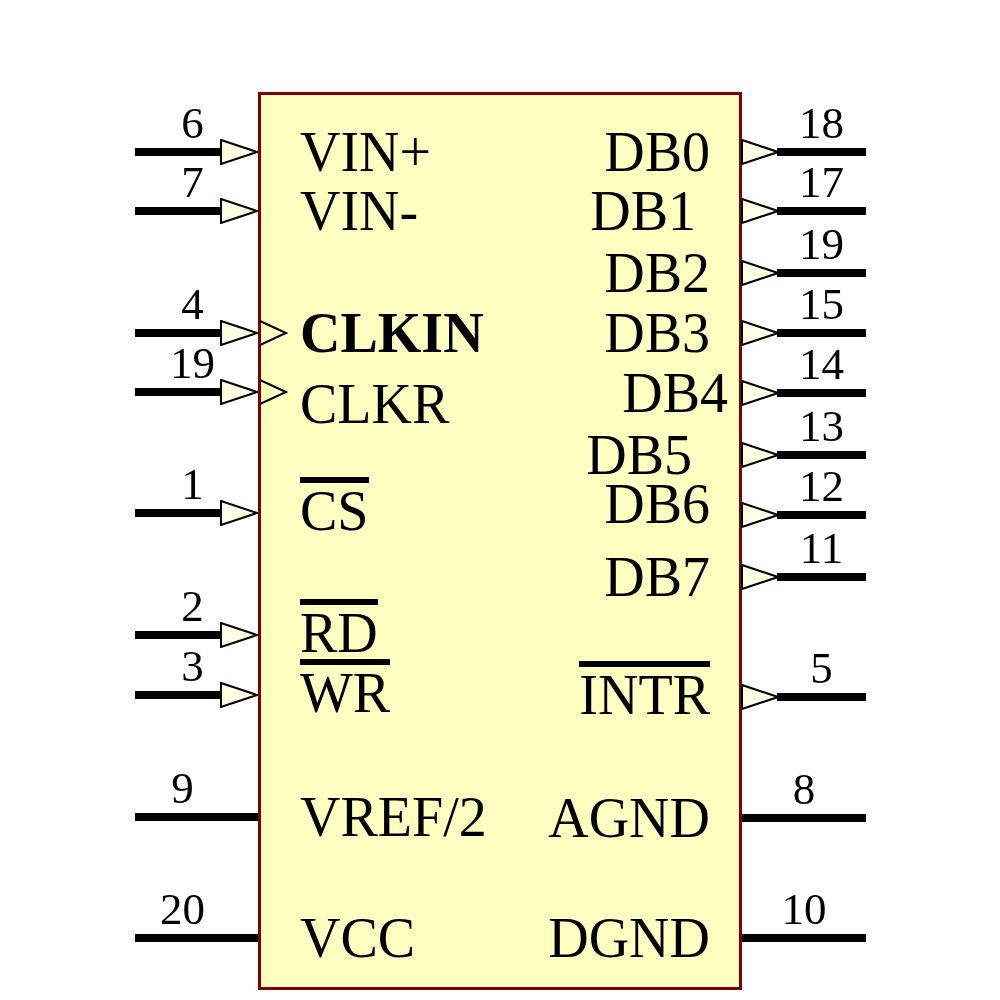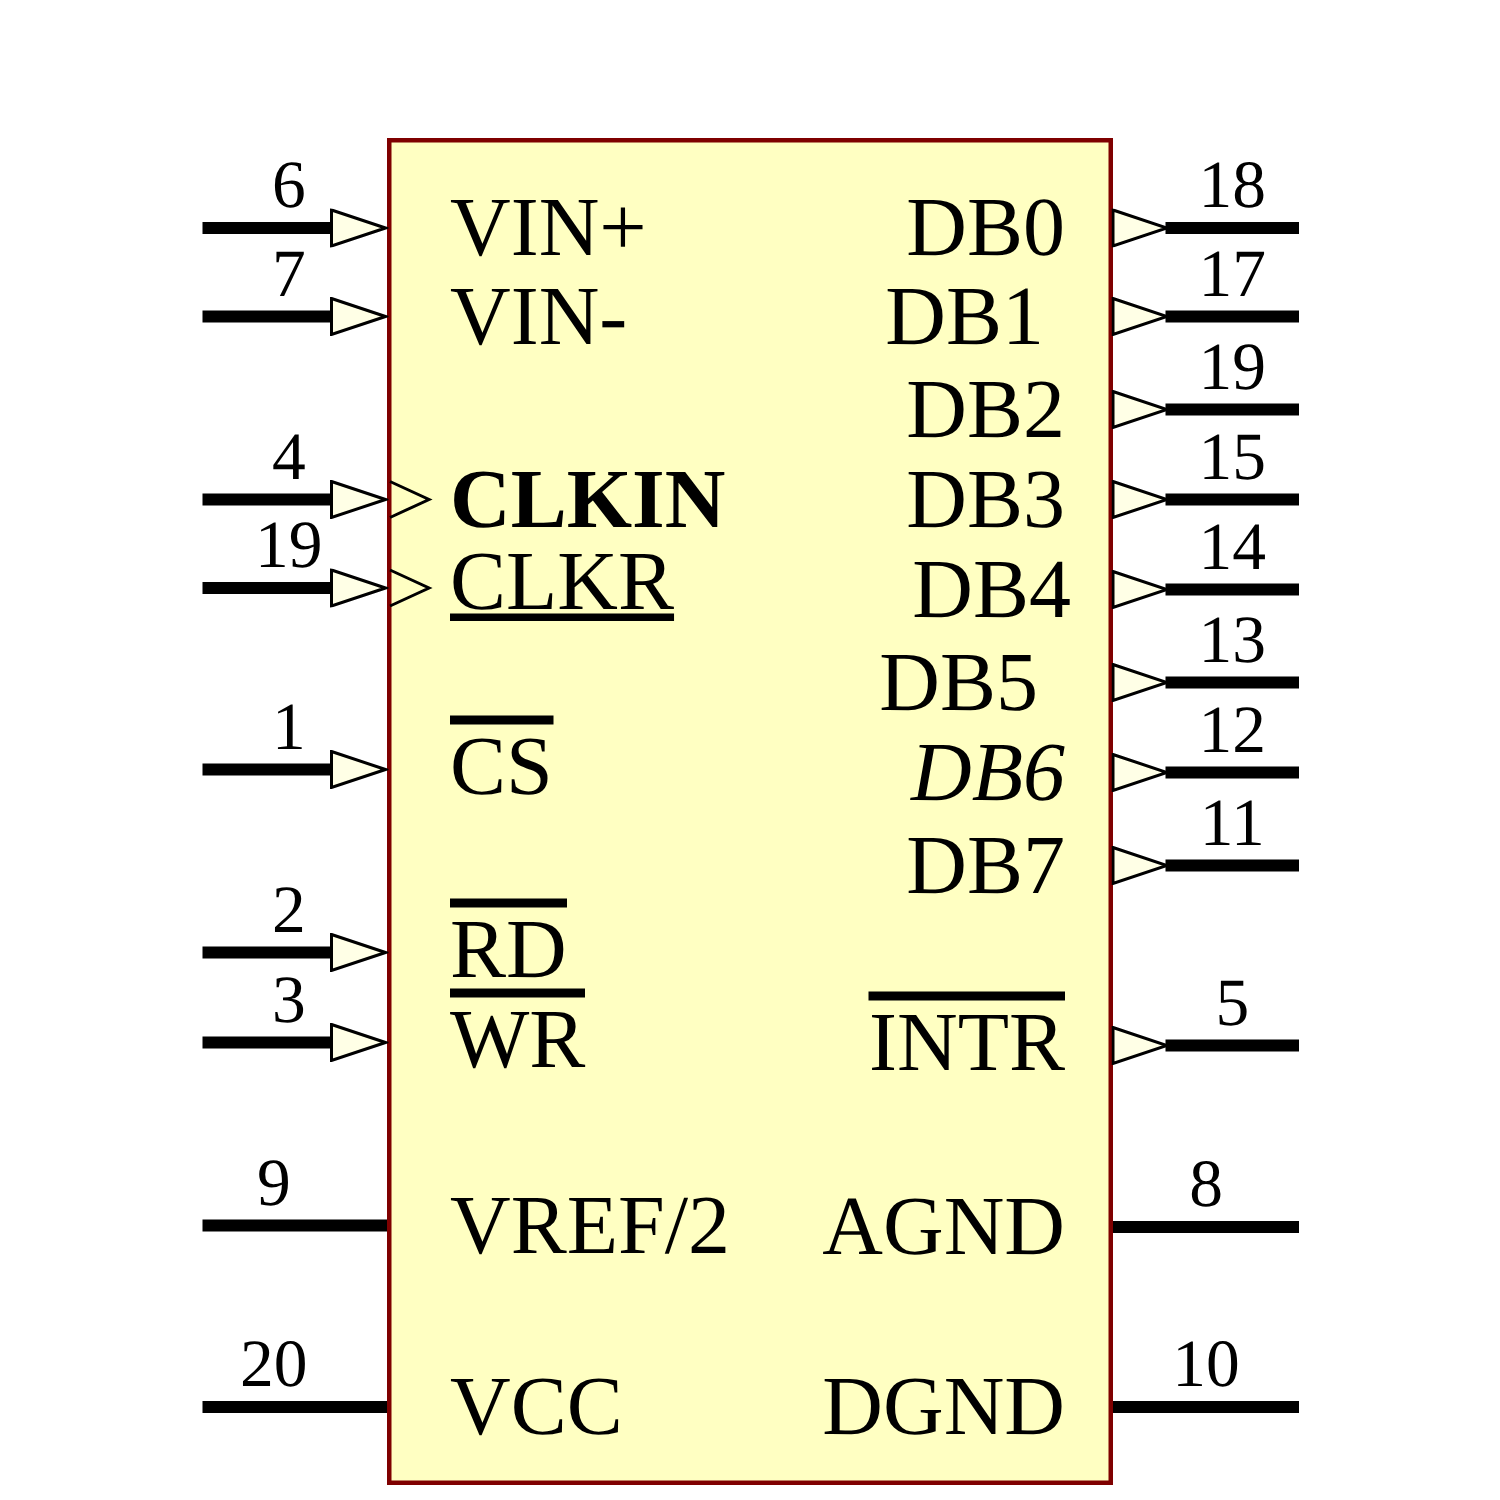--- a/index.html
+++ b/index.html
@@ -34,38 +34,38 @@
         </svg><div class="pin-label" style="top: 124px; left: 300px;">VIN+</div></div><div style="display: contents;"><div class="pin-wire" style="top: 207px; left: 135px; width: 87px;"></div><div class="pin-number" style="bottom: 795px; left: 145px; width: 95px;">7</div><svg width="39" height="26" class="pin-arrow" style="left: 220px; top: 198px;">
           <polygon points="1,1 37,13 1,25" fill="#FFFFE6" stroke="#000000" stroke-width="2"></polygon>
         </svg><div class="pin-label" style="top: 183px; left: 300px;">VIN-</div></div><div style="display: contents;"><div class="pin-wire" style="top: 329px; left: 135px; width: 87px;"></div><div class="pin-number" style="bottom: 673px; left: 145px; width: 95px;">4</div><svg width="39" height="26" class="pin-arrow" style="left: 220px; top: 320px;">
           <polygon points="1,1 37,13 1,25" fill="#FFFFE6" stroke="#000000" stroke-width="2"></polygon>
         </svg><svg width="30" height="26" class="pin-clock" style="left: 259px; top: 320px;">
           <polyline points="1,1 27,13 1,25" fill="none" stroke="#000000" stroke-width="2"></polyline>
         </svg><div class="pin-label" style="top: 305px; left: 300px; font-weight: bold;">CLKIN</div></div><div style="display: contents;"><div class="pin-wire" style="top: 388px; left: 135px; width: 87px;"></div><div class="pin-number" style="bottom: 614px; left: 145px; width: 95px;">19</div><svg width="39" height="26" class="pin-arrow" style="left: 220px; top: 379px;">
           <polygon points="1,1 37,13 1,25" fill="#FFFFE6" stroke="#000000" stroke-width="2"></polygon>
         </svg><svg width="30" height="26" class="pin-clock" style="left: 259px; top: 379px;">
           <polyline points="1,1 27,13 1,25" fill="none" stroke="#000000" stroke-width="2"></polyline>
-        </svg><div class="pin-label" style="top: 360px; left: 300px; text-decoration: underline;">CLKR</div></div><div style="display: contents;"><div class="pin-wire" style="top: 509px; left: 135px; width: 87px;"></div><div class="pin-number" style="bottom: 493px; left: 145px; width: 95px;">1</div><svg width="39" height="26" class="pin-arrow" style="left: 220px; top: 500px;">
+        </svg><div class="pin-label" style="top: 376px; left: 300px;">CLKR</div></div><div style="display: contents;"><div class="pin-wire" style="top: 509px; left: 135px; width: 87px;"></div><div class="pin-number" style="bottom: 493px; left: 145px; width: 95px;">1</div><svg width="39" height="26" class="pin-arrow" style="left: 220px; top: 500px;">
           <polygon points="1,1 37,13 1,25" fill="#FFFFE6" stroke="#000000" stroke-width="2"></polygon>
         </svg><div class="pin-label overline" style="top: 477px; left: 300px;">CS</div></div><div style="display: contents;"><div class="pin-wire" style="top: 631px; left: 135px; width: 87px;"></div><div class="pin-number" style="bottom: 371px; left: 145px; width: 95px;">2</div><svg width="39" height="26" class="pin-arrow" style="left: 220px; top: 622px;">
           <polygon points="1,1 37,13 1,25" fill="#FFFFE6" stroke="#000000" stroke-width="2"></polygon>
         </svg><div class="pin-label overline" style="top: 599px; left: 300px;">RD</div></div><div style="display: contents;"><div class="pin-wire" style="top: 691px; left: 135px; width: 87px;"></div><div class="pin-number" style="bottom: 311px; left: 145px; width: 95px;">3</div><svg width="39" height="26" class="pin-arrow" style="left: 220px; top: 682px;">
           <polygon points="1,1 37,13 1,25" fill="#FFFFE6" stroke="#000000" stroke-width="2"></polygon>
         </svg><div class="pin-label overline" style="top: 659px; left: 300px;">WR</div></div><div style="display: contents;"><div class="pin-wire" style="top: 813px; left: 135px; width: 123px;"></div><div class="pin-number" style="bottom: 189px; left: 135px; width: 95px;">9</div><div class="pin-label" style="top: 789px; left: 300px;">VREF/2</div></div><div style="display: contents;"><div class="pin-wire" style="top: 934px; left: 135px; width: 123px;"></div><div class="pin-number" style="bottom: 68px; left: 135px; width: 95px;">20</div><div class="pin-label" style="top: 910px; left: 300px;">VCC</div></div><div style="display: contents;"><div class="pin-wire" style="top: 148px; left: 777px; width: 89px;"></div><div class="pin-number" style="bottom: 854px; left: 777px; width: 89px;">18</div><svg width="39" height="26" class="pin-arrow" style="left: 741px; top: 139px;">
           <polygon points="1,1 37,13 1,25" fill="#FFFFE6" stroke="#000000" stroke-width="2"></polygon>
         </svg><div class="pin-label" style="top: 124px; right: 290px;">DB0</div></div><div style="display: contents;"><div class="pin-wire" style="top: 207px; left: 777px; width: 89px;"></div><div class="pin-number" style="bottom: 795px; left: 777px; width: 89px;">17</div><svg width="39" height="26" class="pin-arrow" style="left: 741px; top: 198px;">
           <polygon points="1,1 37,13 1,25" fill="#FFFFE6" stroke="#000000" stroke-width="2"></polygon>
         </svg><div class="pin-label" style="top: 183px; right: 304px;">DB1</div></div><div style="display: contents;"><div class="pin-wire" style="top: 269px; left: 777px; width: 89px;"></div><div class="pin-number" style="bottom: 733px; left: 777px; width: 89px;">19</div><svg width="39" height="26" class="pin-arrow" style="left: 741px; top: 260px;">
           <polygon points="1,1 37,13 1,25" fill="#FFFFE6" stroke="#000000" stroke-width="2"></polygon>
         </svg><div class="pin-label" style="top: 245px; right: 290px;">DB2</div></div><div style="display: contents;"><div class="pin-wire" style="top: 329px; left: 777px; width: 89px;"></div><div class="pin-number" style="bottom: 673px; left: 777px; width: 89px;">15</div><svg width="39" height="26" class="pin-arrow" style="left: 741px; top: 320px;">
           <polygon points="1,1 37,13 1,25" fill="#FFFFE6" stroke="#000000" stroke-width="2"></polygon>
         </svg><div class="pin-label" style="top: 305px; right: 290px;">DB3</div></div><div style="display: contents;"><div class="pin-wire" style="top: 389px; left: 777px; width: 89px;"></div><div class="pin-number" style="bottom: 613px; left: 777px; width: 89px;">14</div><svg width="39" height="26" class="pin-arrow" style="left: 741px; top: 380px;">
           <polygon points="1,1 37,13 1,25" fill="#FFFFE6" stroke="#000000" stroke-width="2"></polygon>
-        </svg><div class="pin-label" style="top: 365px; right: 286px;">DB4</div></div><div style="display: contents;"><div class="pin-wire" style="top: 451px; left: 777px; width: 89px;"></div><div class="pin-number" style="bottom: 551px; left: 777px; width: 89px;">13</div><svg width="39" height="26" class="pin-arrow" style="left: 741px; top: 442px;">
+        </svg><div class="pin-label" style="top: 365px; right: 272px;">DB4</div></div><div style="display: contents;"><div class="pin-wire" style="top: 451px; left: 777px; width: 89px;"></div><div class="pin-number" style="bottom: 551px; left: 777px; width: 89px;">13</div><svg width="39" height="26" class="pin-arrow" style="left: 741px; top: 442px;">
           <polygon points="1,1 37,13 1,25" fill="#FFFFE6" stroke="#000000" stroke-width="2"></polygon>
         </svg><div class="pin-label" style="top: 427px; right: 308px;">DB5</div></div><div style="display: contents;"><div class="pin-wire" style="top: 511px; left: 777px; width: 89px;"></div><div class="pin-number" style="bottom: 491px; left: 777px; width: 89px;">12</div><svg width="39" height="26" class="pin-arrow" style="left: 741px; top: 502px;">
           <polygon points="1,1 37,13 1,25" fill="#FFFFE6" stroke="#000000" stroke-width="2"></polygon>
-        </svg><div class="pin-label" style="top: 487px; right: 290px; font-style: italic;">DB6</div></div><div style="display: contents;"><div class="pin-wire" style="top: 573px; left: 777px; width: 89px;"></div><div class="pin-number" style="bottom: 429px; left: 777px; width: 89px;">11</div><svg width="39" height="26" class="pin-arrow" style="left: 741px; top: 564px;">
+        </svg><div class="pin-label" style="top: 476px; right: 290px;">DB6</div></div><div style="display: contents;"><div class="pin-wire" style="top: 573px; left: 777px; width: 89px;"></div><div class="pin-number" style="bottom: 429px; left: 777px; width: 89px;">11</div><svg width="39" height="26" class="pin-arrow" style="left: 741px; top: 564px;">
           <polygon points="1,1 37,13 1,25" fill="#FFFFE6" stroke="#000000" stroke-width="2"></polygon>
         </svg><div class="pin-label" style="top: 549px; right: 290px;">DB7</div></div><div style="display: contents;"><div class="pin-wire" style="top: 693px; left: 777px; width: 89px;"></div><div class="pin-number" style="bottom: 309px; left: 777px; width: 89px;">5</div><svg width="39" height="26" class="pin-arrow" style="left: 741px; top: 684px;">
           <polygon points="1,1 37,13 1,25" fill="#FFFFE6" stroke="#000000" stroke-width="2"></polygon>
         </svg><div class="pin-label overline" style="top: 661px; right: 290px;">INTR</div></div><div style="display: contents;"><div class="pin-wire" style="top: 814px; left: 742px; width: 124px;"></div><div class="pin-number" style="bottom: 188px; left: 742px; width: 124px;">8</div><div class="pin-label" style="top: 790px; right: 290px;">AGND</div></div><div style="display: contents;"><div class="pin-wire" style="top: 934px; left: 742px; width: 124px;"></div><div class="pin-number" style="bottom: 68px; left: 742px; width: 124px;">10</div><div class="pin-label" style="top: 910px; right: 290px;">DGND</div></div></div>
 </div>
 
 </body></html>

